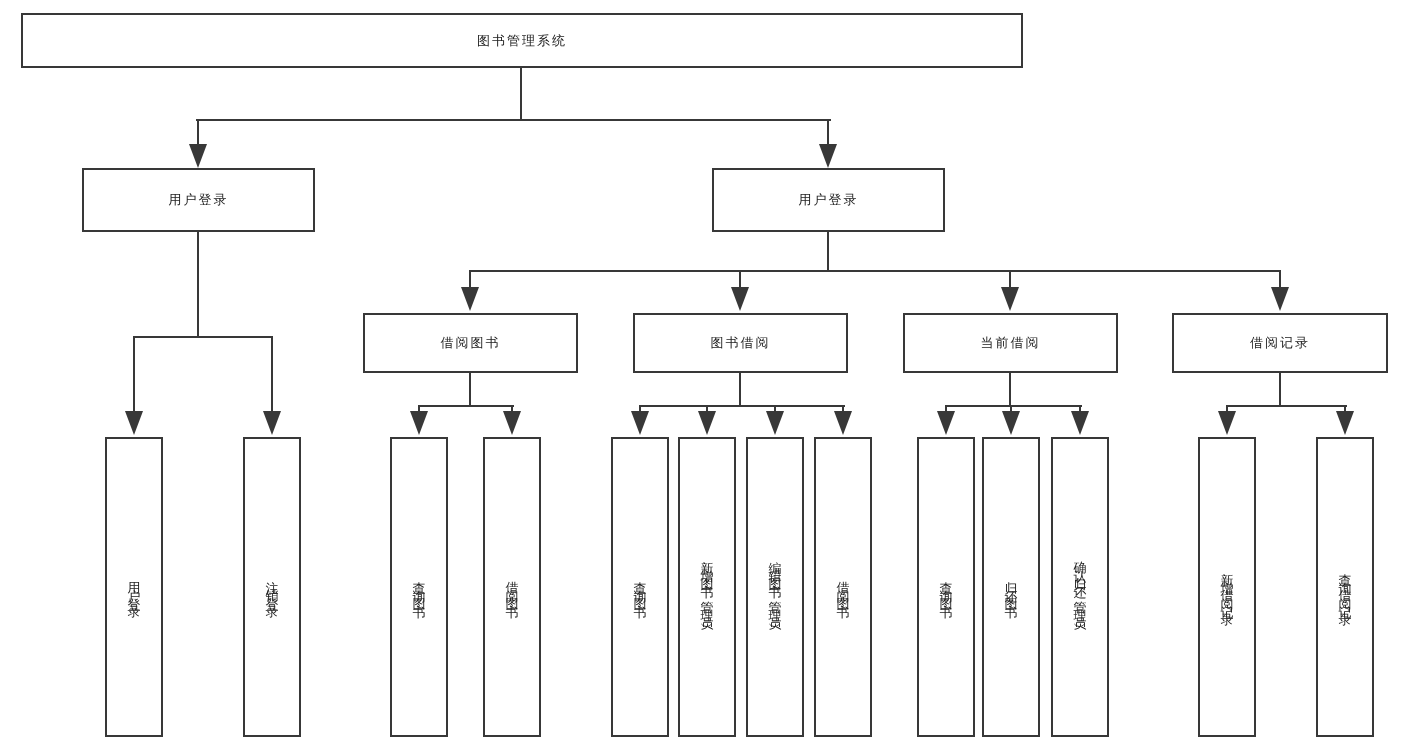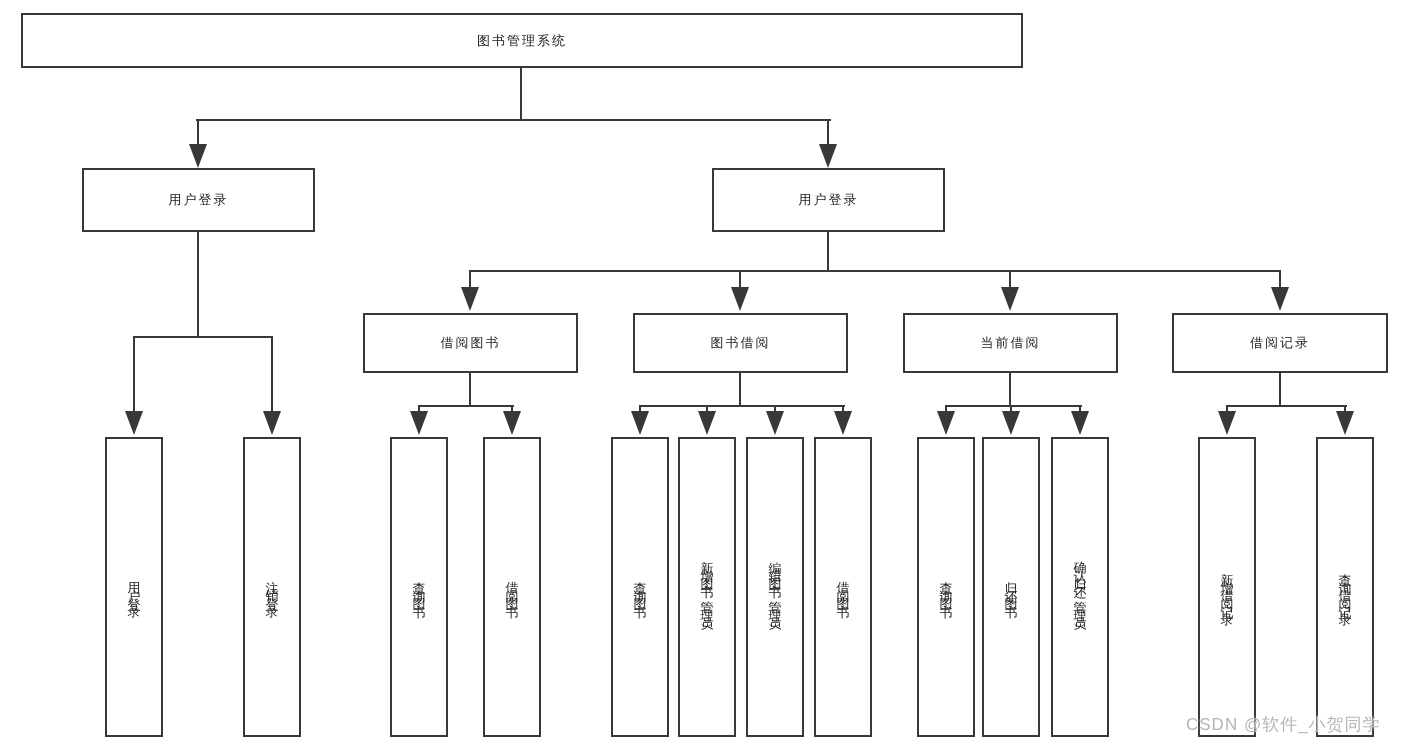--- a/index.html
+++ b/index.html
@@ -115,15 +115,14 @@
   <div class="box v" style="left:746px; top:437px; width:58px; height:300px;">编辑图书（管理员）</div>
   <div class="box v" style="left:814px; top:437px; width:58px; height:300px;">借阅图书</div>
 
   <div class="box v" style="left:917px; top:437px; width:58px; height:300px;">查询图书</div>
   <div class="box v" style="left:982px; top:437px; width:58px; height:300px;">归还图书</div>
   <div class="box v" style="left:1051px; top:437px; width:58px; height:300px;">确认归还（管理员）</div>
 
   <div class="box v" style="left:1198px; top:437px; width:58px; height:300px;">新增借阅记录</div>
   <div class="box v" style="left:1316px; top:437px; width:58px; height:300px;">查询借阅记录</div>
 
-  <div class="watermark">CSDN @软件_小贺同学</div>
 
 </div>
 
 </body></html>

